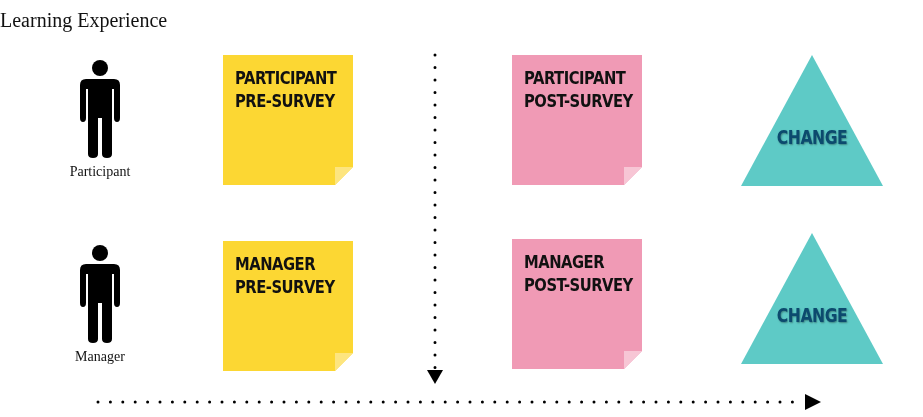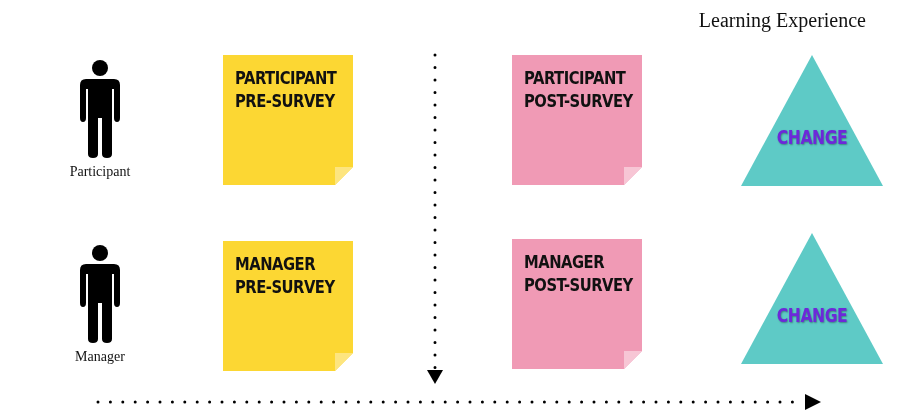--- a/index.html
+++ b/index.html
@@ -1,24 +1,24 @@
 <!DOCTYPE html>
 <html><head>
 <meta charset="utf-8">
 <style>
   html, body { margin:0; padding:0; background:#ffffff; }
   body { width:923px; height:417px; position:relative; overflow:hidden; font-family:"DejaVu Serif", serif; }
   .abs { position:absolute; }
-  .title { left:0; width:866px; top:9px; text-align:right; font-family:"Liberation Serif", "DejaVu Serif", serif; font-size:20px; color:#111; }
+  .title { left:0; width:866px; top:9px; text-align:left; font-family:"Liberation Serif", "DejaVu Serif", serif; font-size:20px; color:#111; }
   .person { width:40px; height:98px; }
   .person-label { font-family:"Liberation Serif", serif; font-size:14px; color:#111; text-align:center; width:120px; }
   .note { width:130px; height:130px; }
   .note-text { position:absolute; left:12px; top:11px; font-family:"DejaVu Sans", sans-serif; font-weight:bold; font-size:18px; line-height:23px; color:#111; letter-spacing:-0.6px; transform:scaleX(0.82); transform-origin:left top; white-space:nowrap; }
   .tri { width:142px; height:131px; }
-  .tri-text { position:absolute; left:0; width:142px; text-align:center; font-family:"DejaVu Sans", sans-serif; font-weight:bold; font-size:19px; color:#6d28d9; text-shadow:1px 1px 2px rgba(0,0,0,0.35); letter-spacing:-0.5px; }
+  .tri-text { position:absolute; left:0; width:142px; text-align:center; font-family:"DejaVu Sans", sans-serif; font-weight:bold; font-size:19px; color:#0c4a6e; text-shadow:1px 1px 2px rgba(0,0,0,0.35); letter-spacing:-0.5px; }
   .tri-text span { display:inline-block; transform:scaleX(0.82); }
 </style>
 </head>
 <body>
 
 <div class="abs title">Learning Experience</div>
 
 <svg class="abs person" style="left:80px;top:60px;" viewBox="0 0 40 98">
   <circle cx="20" cy="8" r="8" fill="#000"></circle>
   <path d="M6 19 Q0 19 0 25 L0 58 Q0 62 3 62 Q6 62 6 58 L6 29 L8 29 L8 94 Q8 98 13 98 Q18 98 18 94 L18 58 L22 58 L22 94 Q22 98 27 98 Q32 98 32 94 L32 29 L34 29 L34 58 Q34 62 37 62 Q40 62 40 58 L40 25 Q40 19 34 19 Z" fill="#000"></path>

